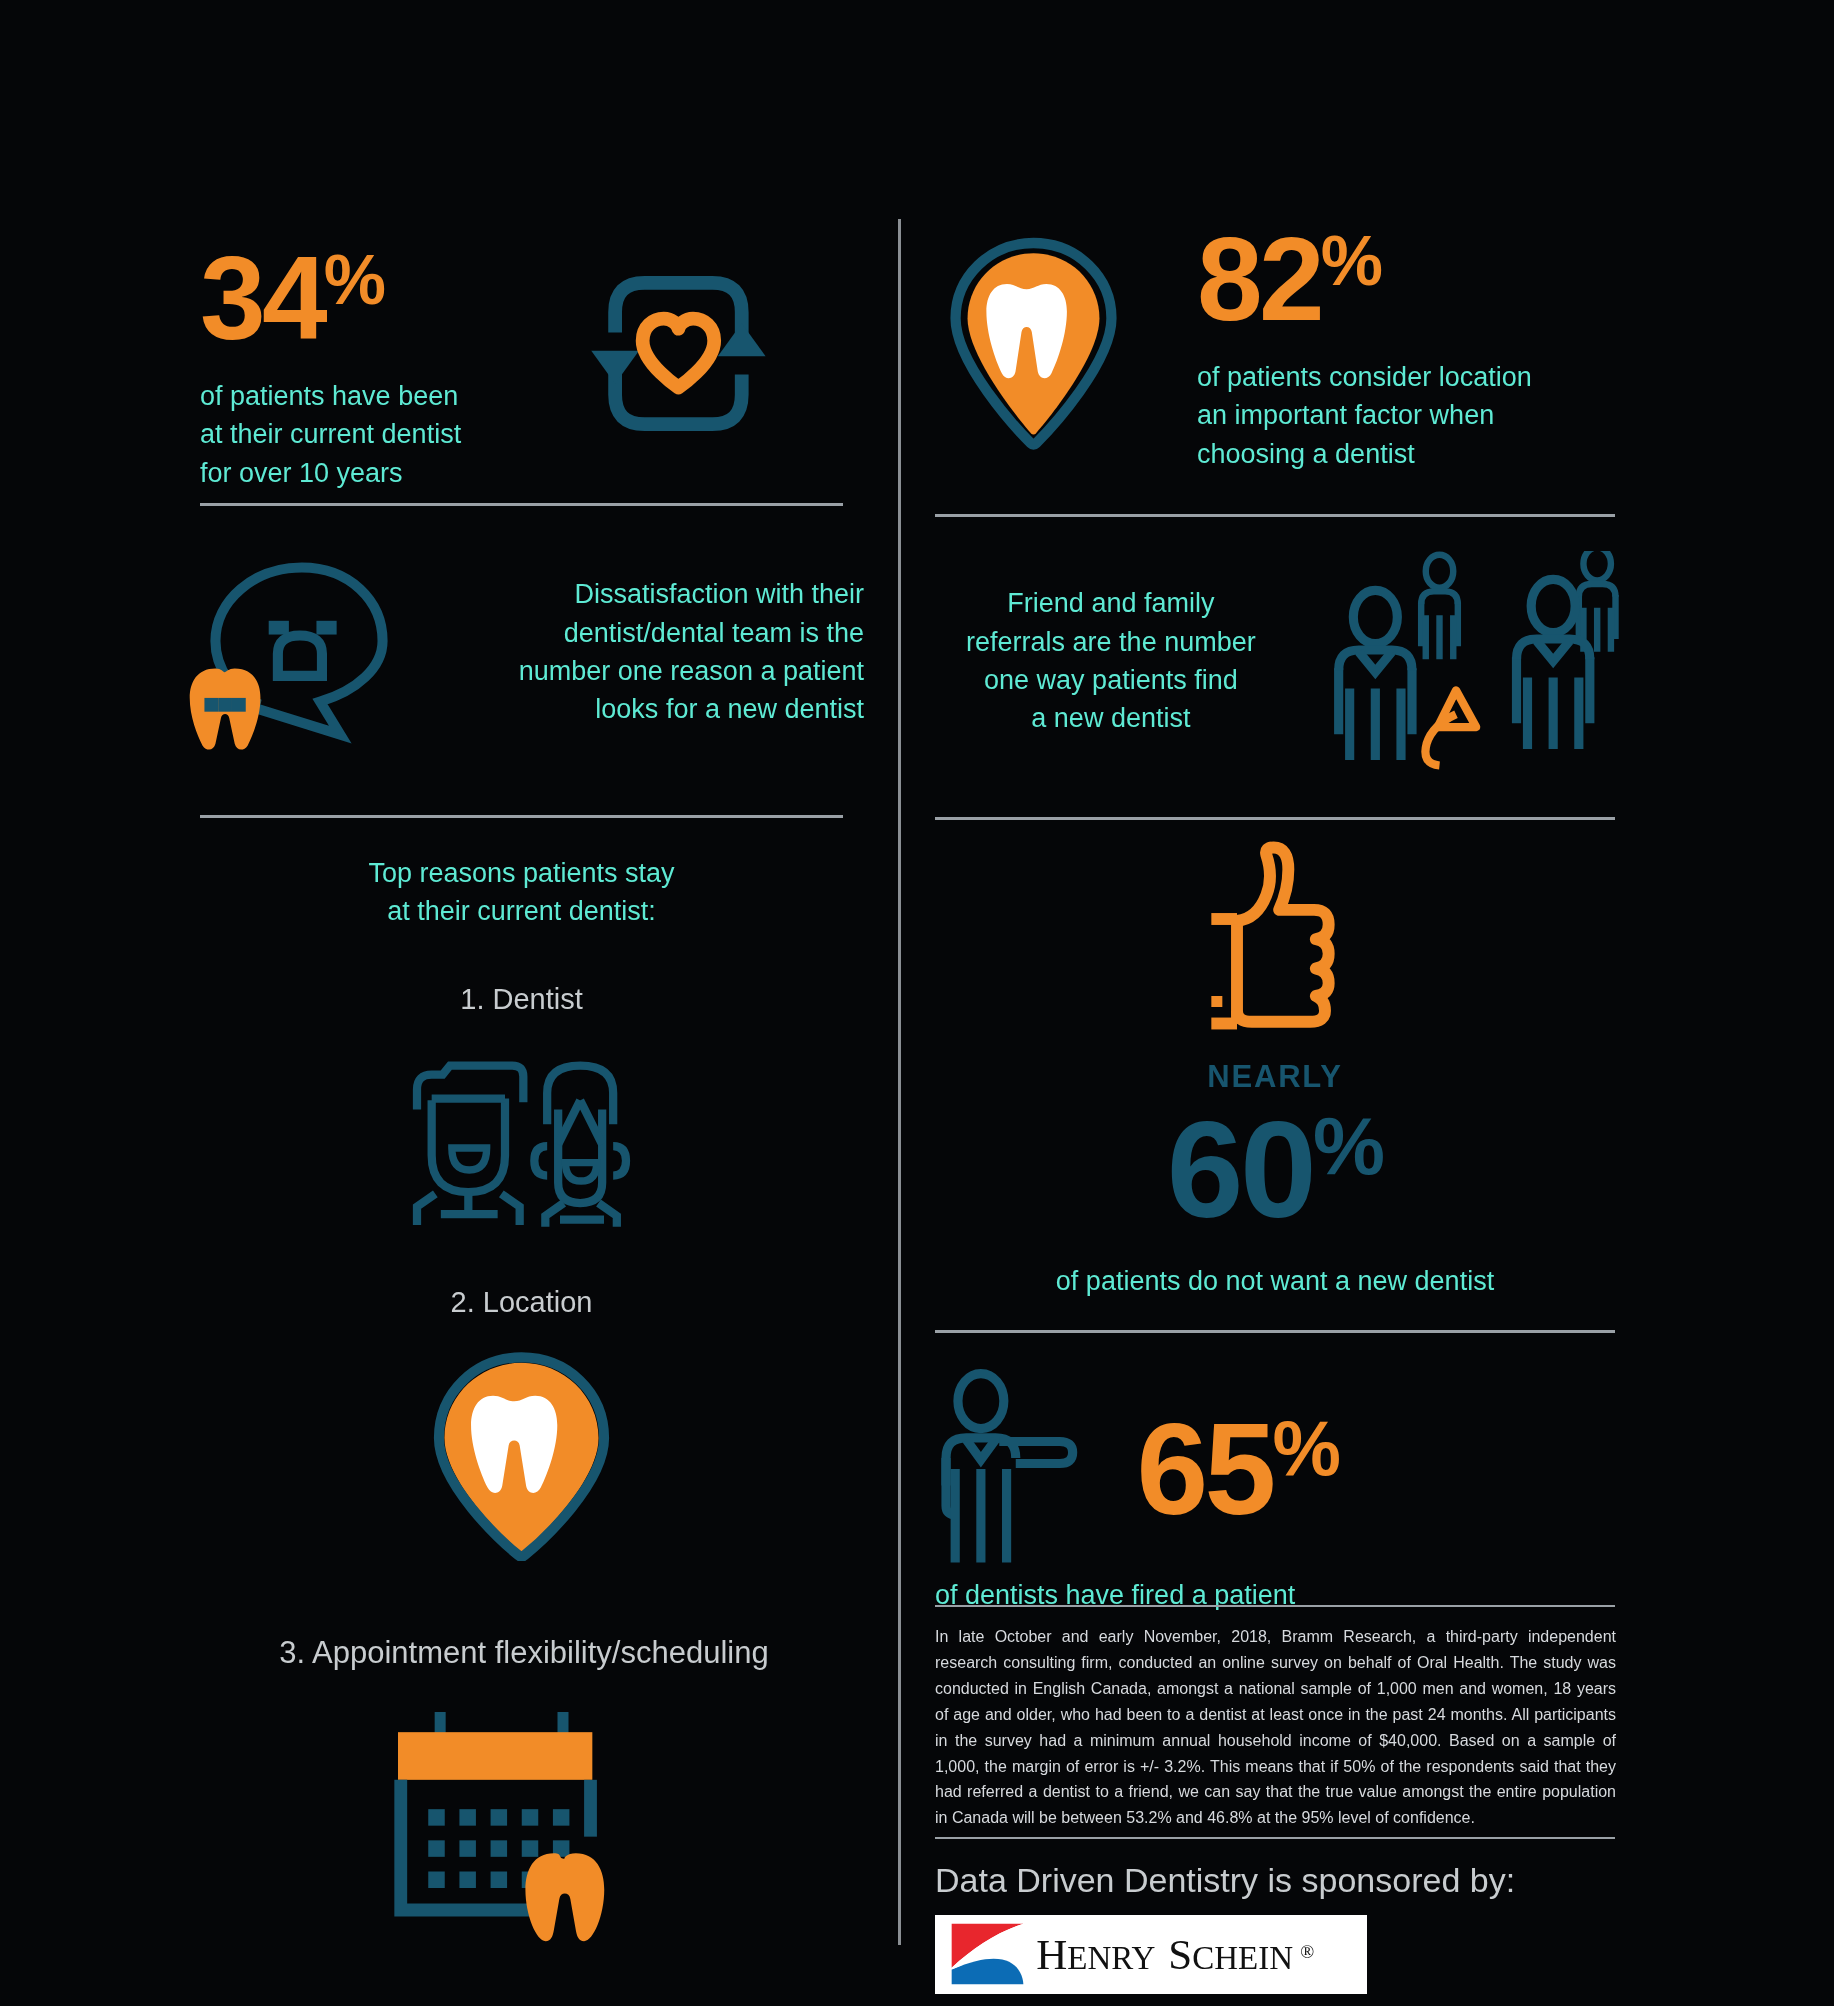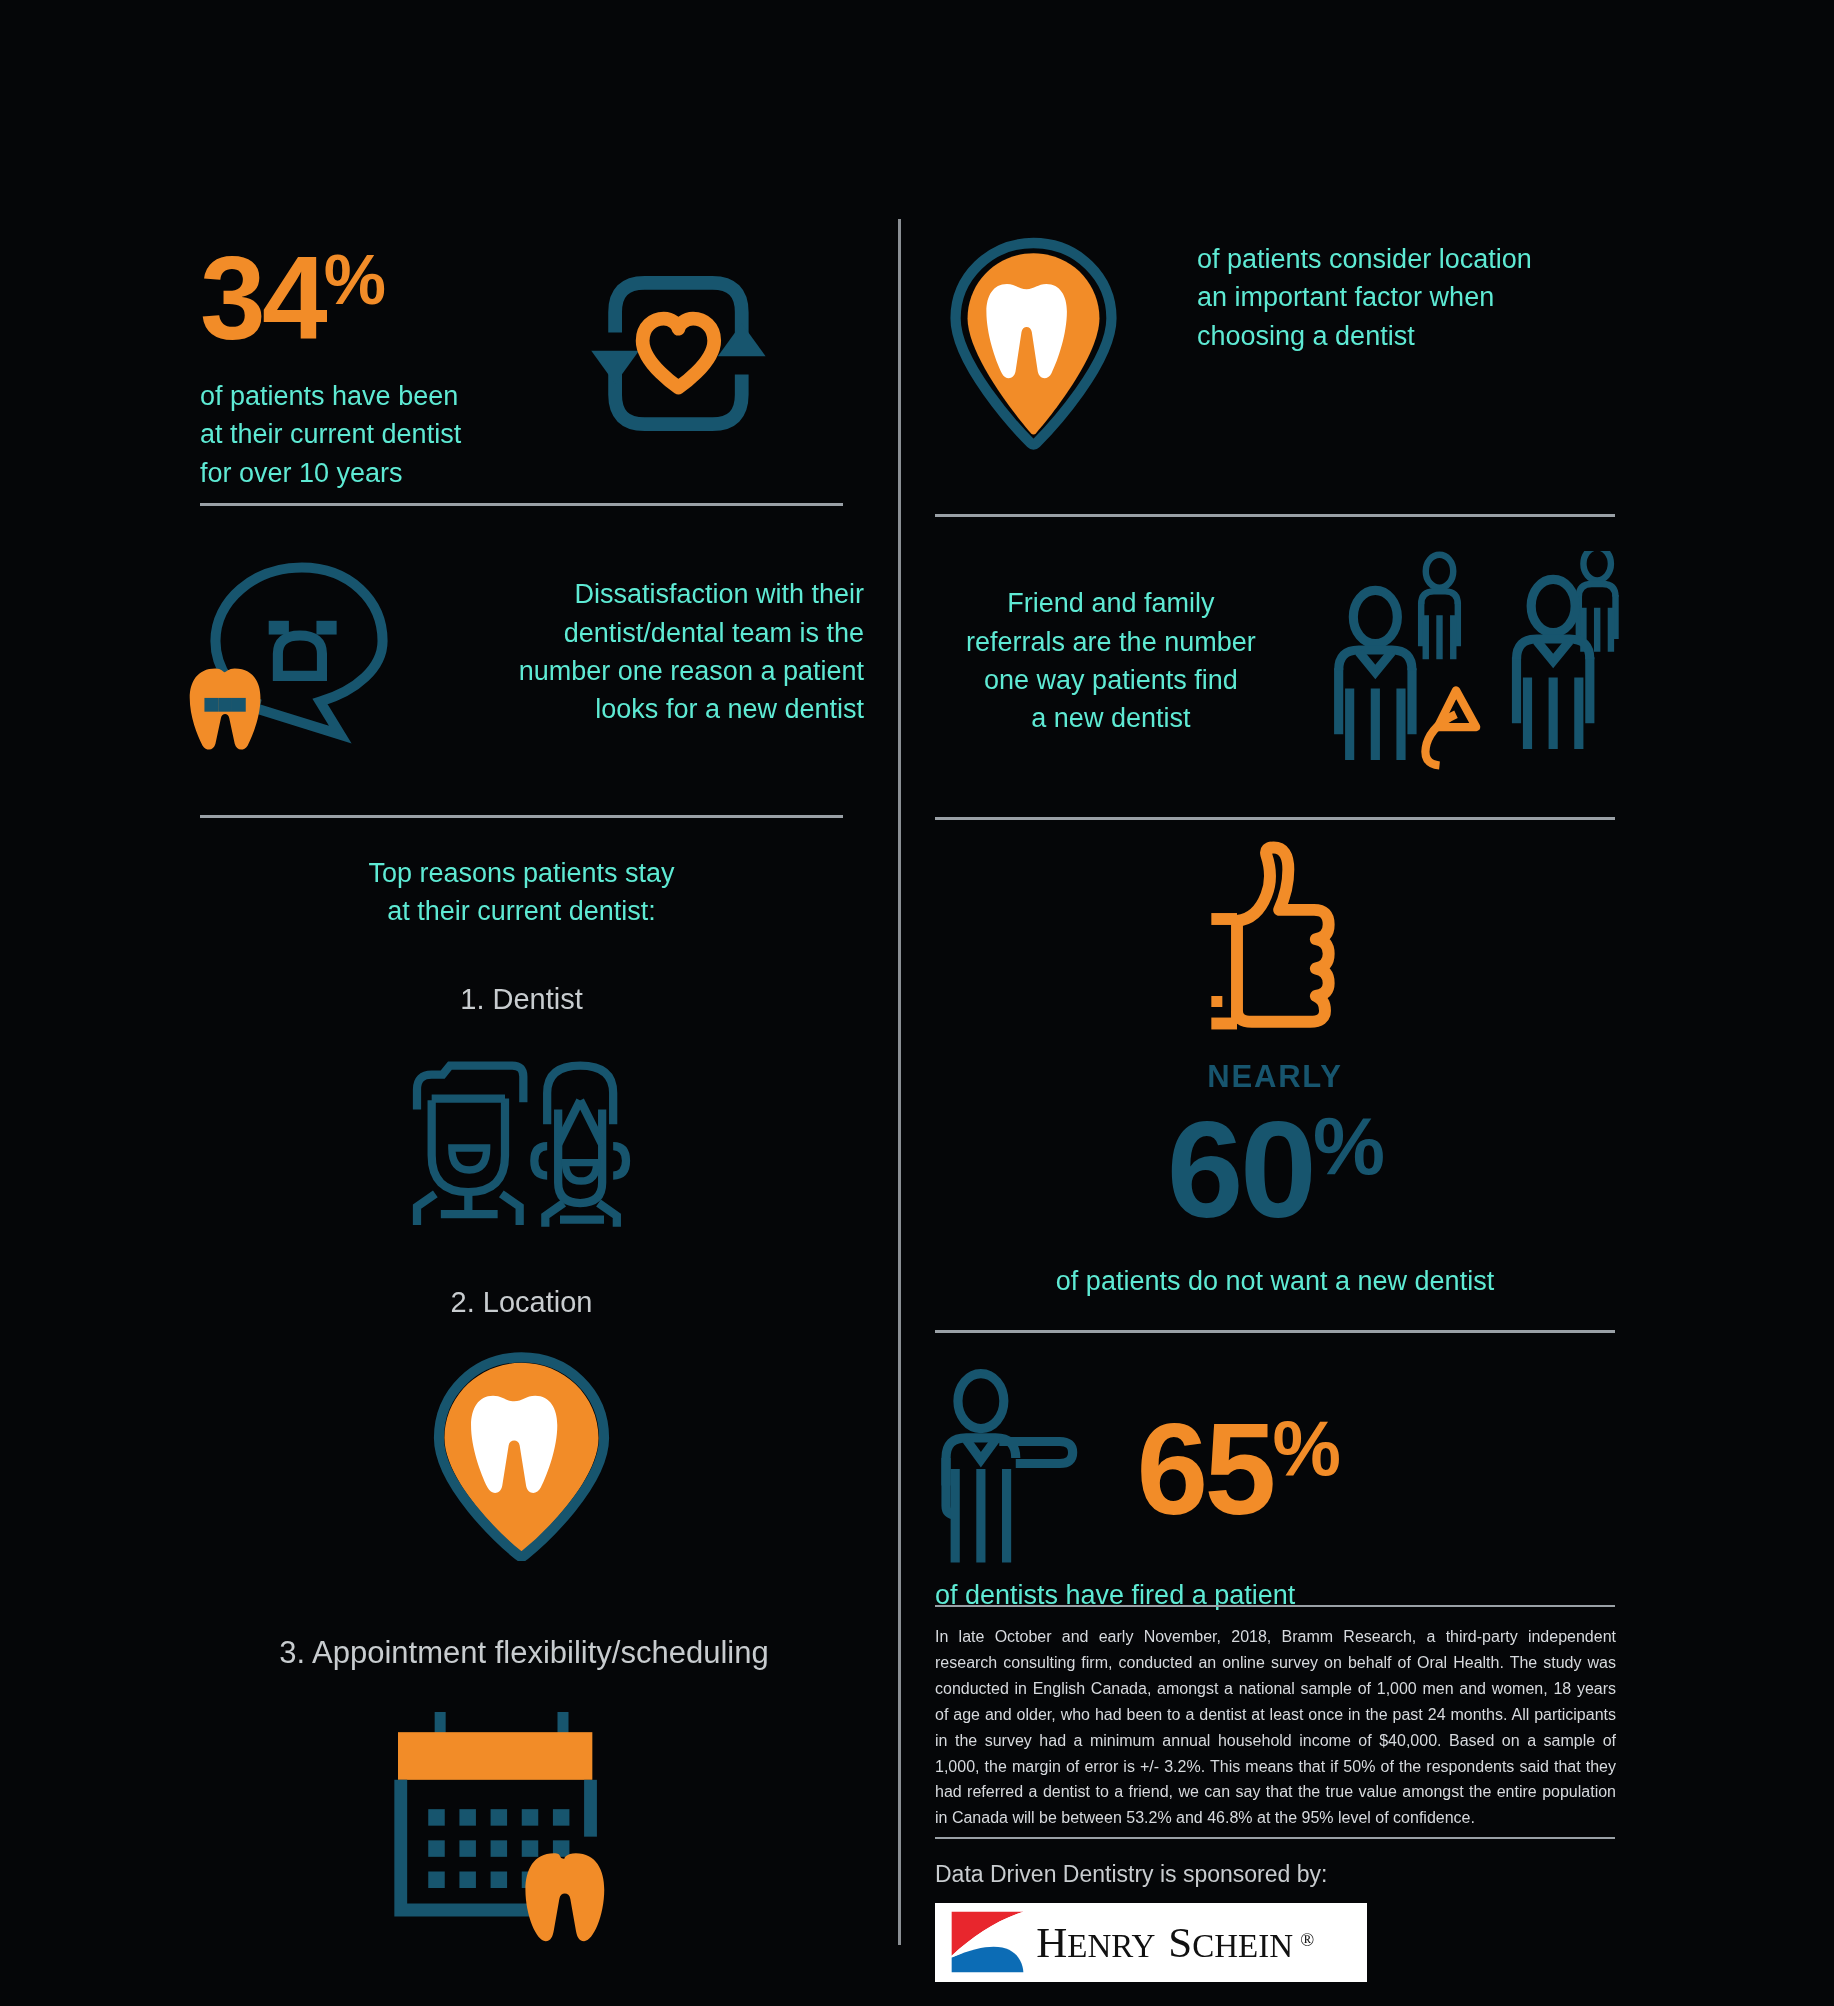--- a/index.html
+++ b/index.html
@@ -32,21 +32,21 @@
   .label-txt{color:#c8cccf;font-size:29px;font-weight:500;text-align:center;}
 
   .nearly{
     color:#17556E;font-size:31px;font-weight:bold;letter-spacing:1.8px;text-align:center;
   }
 
   .fineprint{
     color:#d7dade;font-size:16px;line-height:1.62;text-align:justify;
     font-family:"Liberation Sans", sans-serif;
   }
-  .sponsor-txt{color:#c8cccf;font-size:23px;font-weight:500;}
+  .sponsor-txt{color:#c8cccf;font-size:34px;font-weight:500;}
 
   .logo-box{
     width:432px;height:79px;background:#ffffff;display:flex;align-items:center;
     padding:0 0 0 0;box-sizing:border-box;
   }
   .logo-word{
     font-family:"Liberation Serif", serif;color:#111;font-size:43px;
     letter-spacing:0px;white-space:nowrap;display:flex;align-items:baseline;
   }
   .logo-word .sm{font-size:33px;}
@@ -234,20 +234,21 @@
                      C134 214 192 142 192 98 C192 56 158 22 115 22 Z" fill="#F28C28"></path>
             <path d="M115 10 C64 10 24 50 24 98 C24 150 94 226 112 244 C114 246 116 246 118 244
                      C136 226 206 150 206 98 C206 50 166 10 115 10 Z" fill="none" stroke="#17556E" stroke-width="12"></path>
             <path d="M84 58 C68 58 60 72 60 90 C60 116 70 146 78 162 C82 170 92 170 94 160
                      L101 114 C102 106 112 106 113 114 L120 160 C122 170 132 170 136 162
                      C144 146 154 116 154 90 C154 72 146 58 130 58 C120 58 116 64 107 64
                      C98 64 94 58 84 58 Z" fill="#ffffff"></path>
           </svg>
         </div>
         <div style="margin-left:51px;width:606px;">
+          <div class="big-num"><span>82</span><span class="pct">%</span></div>
           <div class="body-txt" style="margin-top:20px;">
             <div>of patients consider location</div>
             <div>an important factor when</div>
             <div>choosing a dentist</div>
           </div>
         </div>
       </div>
     </div>
 
     <div class="hr" style="position:absolute;left:26px;top:514px;width:680px;"></div>

